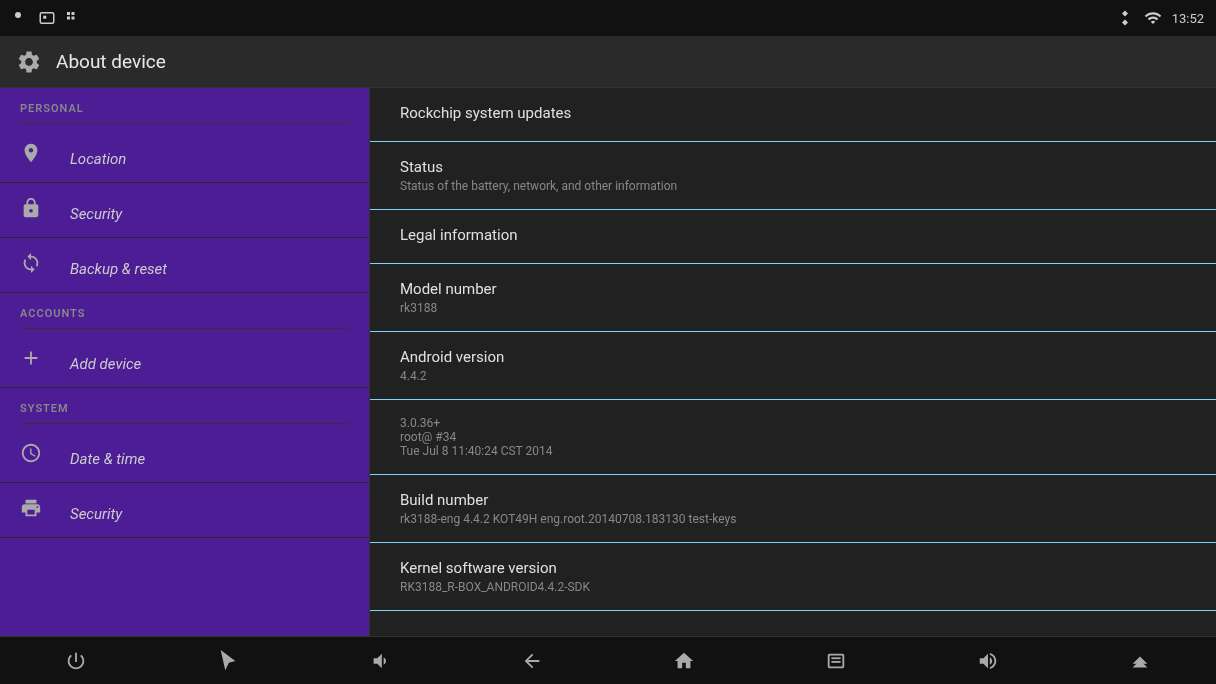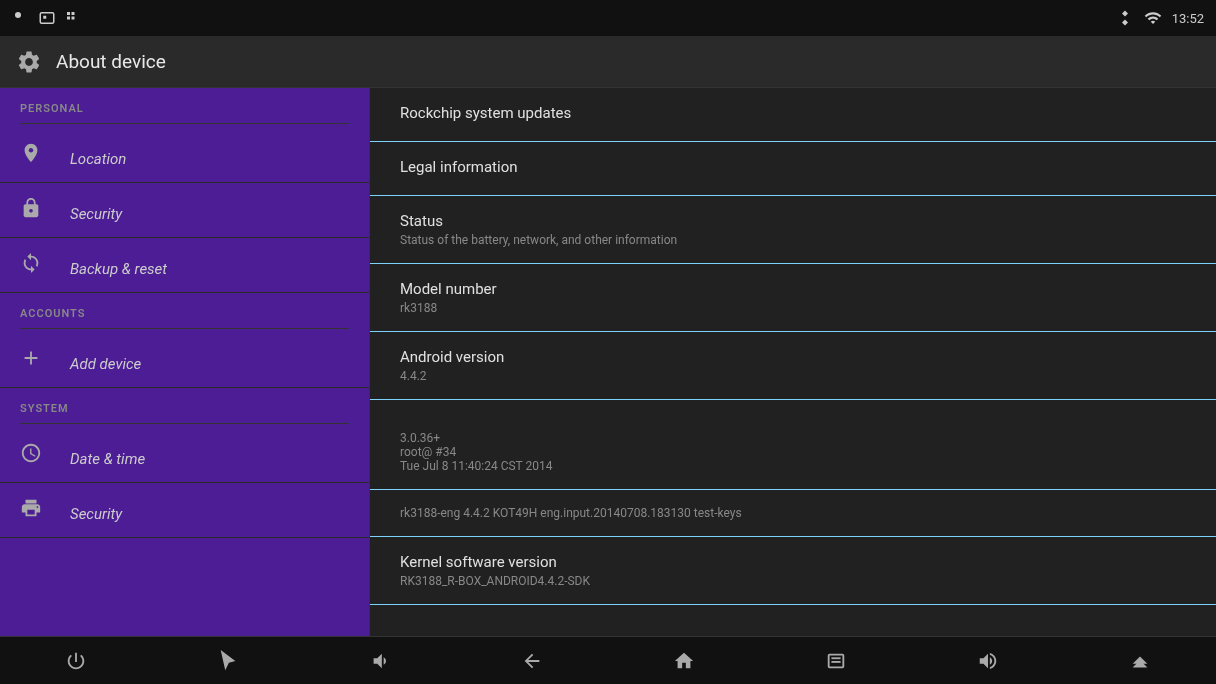--- a/index.html
+++ b/index.html
@@ -282,46 +282,47 @@
 
   </nav>
 
   <div class="content">
 
     <div class="content-item">
       <div class="content-item-title">Rockchip system updates</div>
     </div>
 
     <div class="content-item">
-      <div class="content-item-title">Legal information</div>
-    </div>
-
-    <div class="content-item">
       <div class="content-item-title">Status</div>
       <div class="content-item-subtitle">Status of the battery, network, and other information</div>
     </div>
 
     <div class="content-item">
+      <div class="content-item-title">Legal information</div>
+    </div>
+
+    <div class="content-item">
       <div class="content-item-title">Model number</div>
       <div class="content-item-subtitle">rk3188</div>
     </div>
 
     <div class="content-item">
       <div class="content-item-title">Android version</div>
       <div class="content-item-subtitle">4.4.2</div>
     </div>
 
     <div class="content-item">
-      <div class="content-item-subtitle" style="white-space: pre-line; margin-top: 15px;">3.0.36+
+      <div class="content-item-subtitle" style="white-space: pre-line;">3.0.36+
 root@ #34
 Tue Jul 8 11:40:24 CST 2014</div>
     </div>
 
     <div class="content-item">
-      <div class="content-item-subtitle">rk3188-eng 4.4.2 KOT49H eng.input.20140708.183130 test-keys</div>
+      <div class="content-item-title">Build number</div>
+      <div class="content-item-subtitle">rk3188-eng 4.4.2 KOT49H eng.root.20140708.183130 test-keys</div>
     </div>
 
     <div class="content-item">
       <div class="content-item-title">Kernel software version</div>
       <div class="content-item-subtitle">RK3188_R-BOX_ANDROID4.4.2-SDK</div>
     </div>
 
   </div>
 </div>
 

